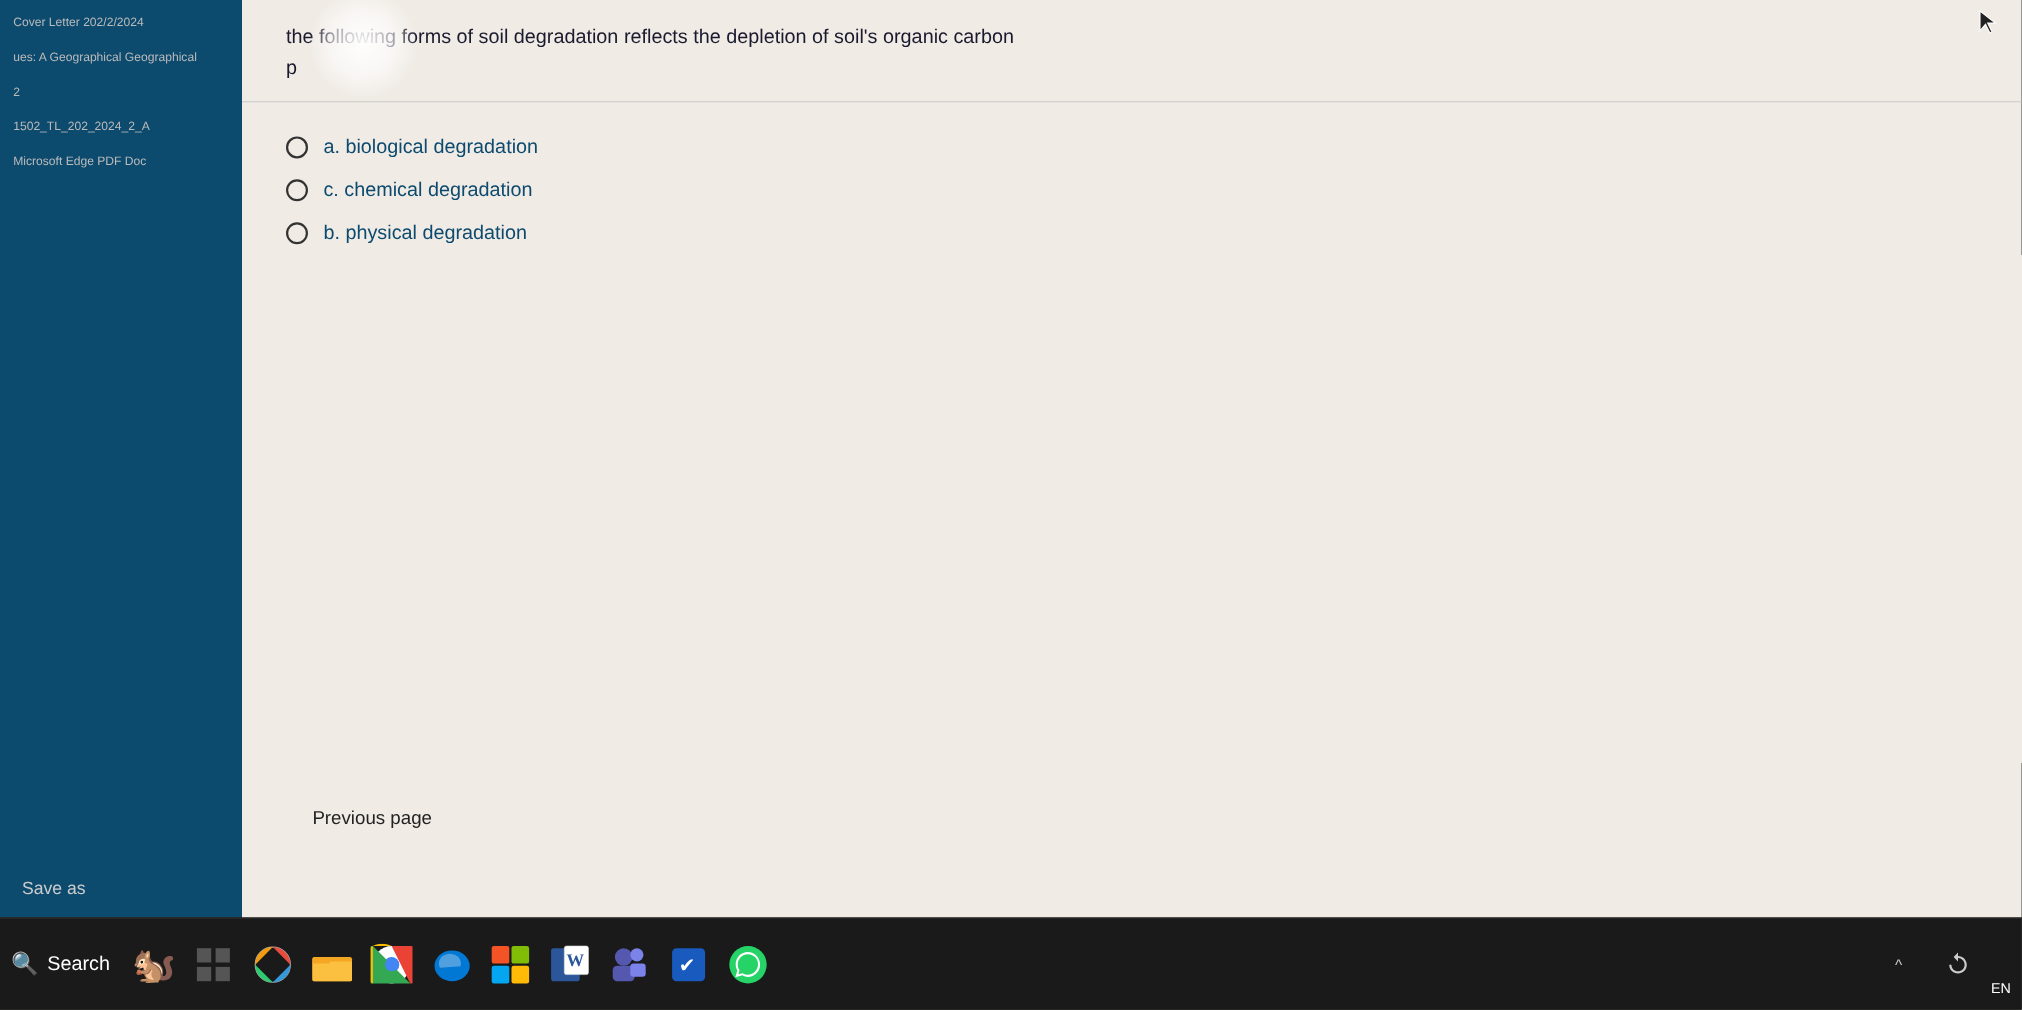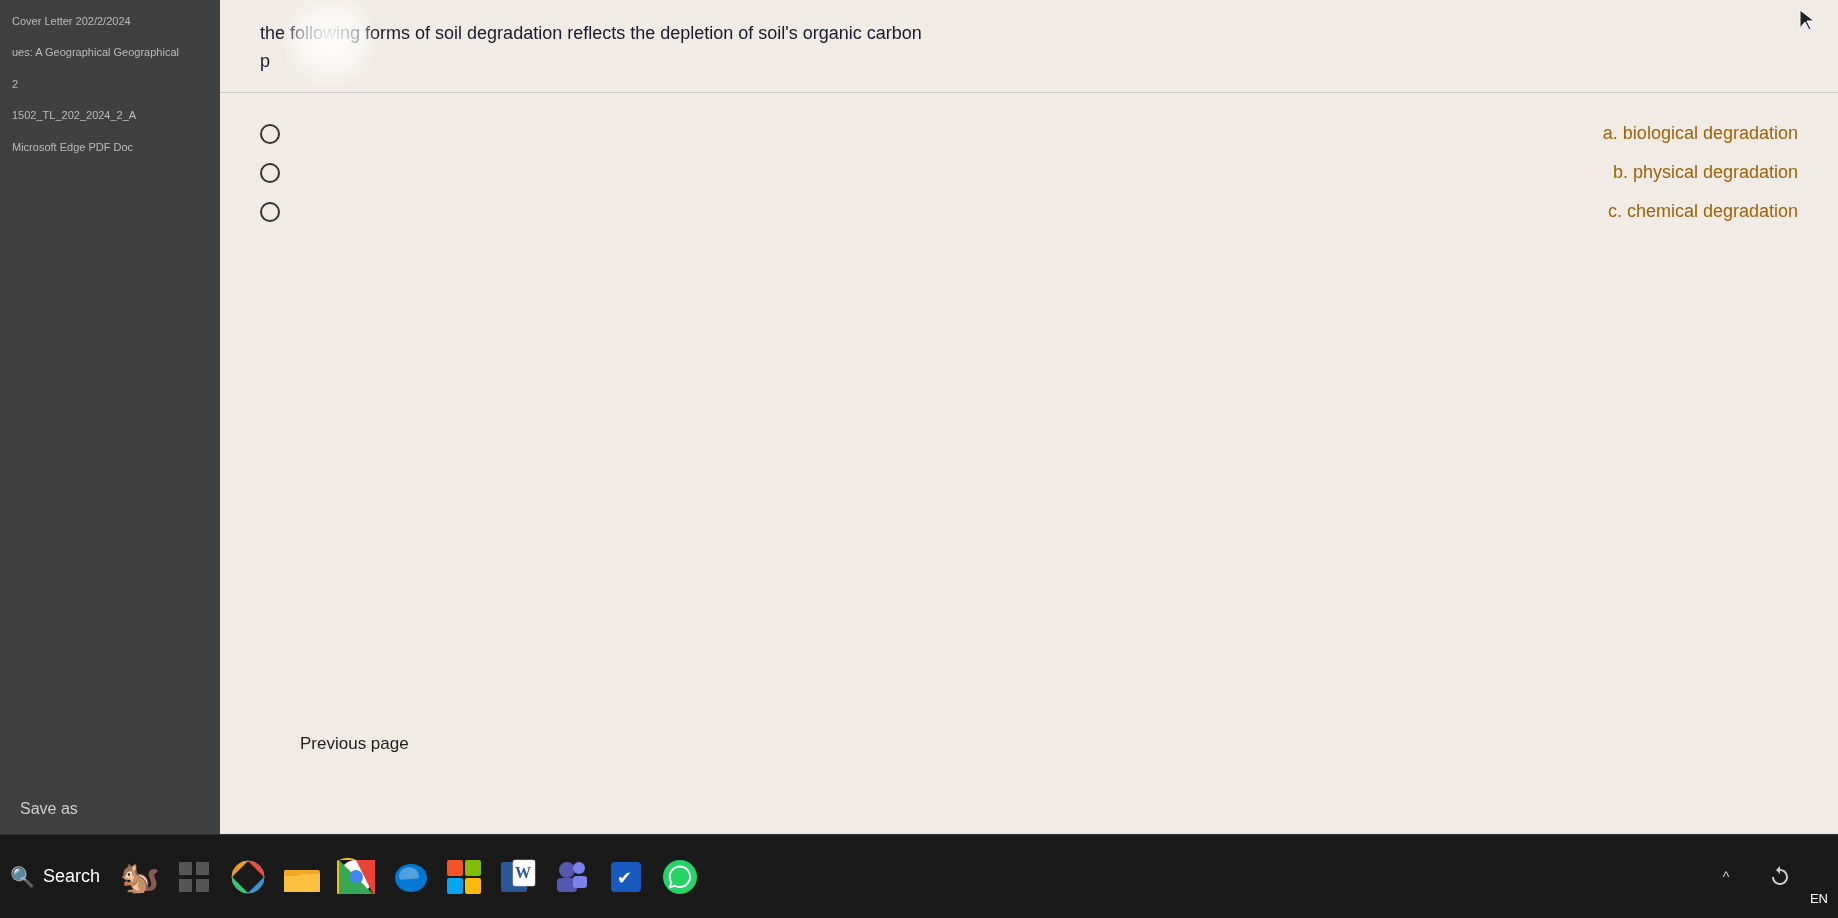--- a/index.html
+++ b/index.html
@@ -16,21 +16,21 @@
 
     .main-area {
       display: flex;
       flex: 1;
       overflow: hidden;
     }
 
     
     .sidebar {
       width: 220px;
-      background: #404040;
+      background: #0c4a6e;
       color: #ccc;
       padding: 10px;
       display: flex;
       flex-direction: column;
       gap: 8px;
       font-size: 12px;
       overflow: hidden;
     }
 
     .sidebar-item {
@@ -92,24 +92,23 @@
       display: flex;
       flex-direction: column;
       gap: 18px;
     }
 
     .option-item {
       display: flex;
       align-items: center;
       gap: 14px;
       font-size: 18px;
-      color: #a16207;
+      color: #0c4a6e;
       font-weight: 400;
       cursor: pointer;
-      justify-content: space-between;
     }
 
     .radio-circle {
       width: 20px;
       height: 20px;
       border: 2px solid #333;
       border-radius: 50%;
       flex-shrink: 0;
       background: transparent;
     }
@@ -287,29 +286,29 @@
         </div>
       </div>
 
       <div class="options-section">
         <div class="option-item">
           <div class="radio-circle"></div>
           <span>a. biological degradation</span>
         </div>
         <div class="option-item">
           <div class="radio-circle"></div>
-          <span>b. physical degradation</span>
+          <span>c. chemical degradation</span>
         </div>
         <div class="option-item">
           <div class="radio-circle"></div>
-          <span>c. chemical degradation</span>
+          <span>b. physical degradation</span>
         </div>
       </div>
 
-      <div class="navigation-section" style="position:absolute; bottom: 60px; left: 40px;">
+      <div class="navigation-section" style="position:absolute; bottom: 60px; left: 24px;">
         <div class="prev-page-btn">
           <span>Previous page</span>
         </div>
       </div>
 
     </div>
   </div>
 </div>
 
 <div class="taskbar">

